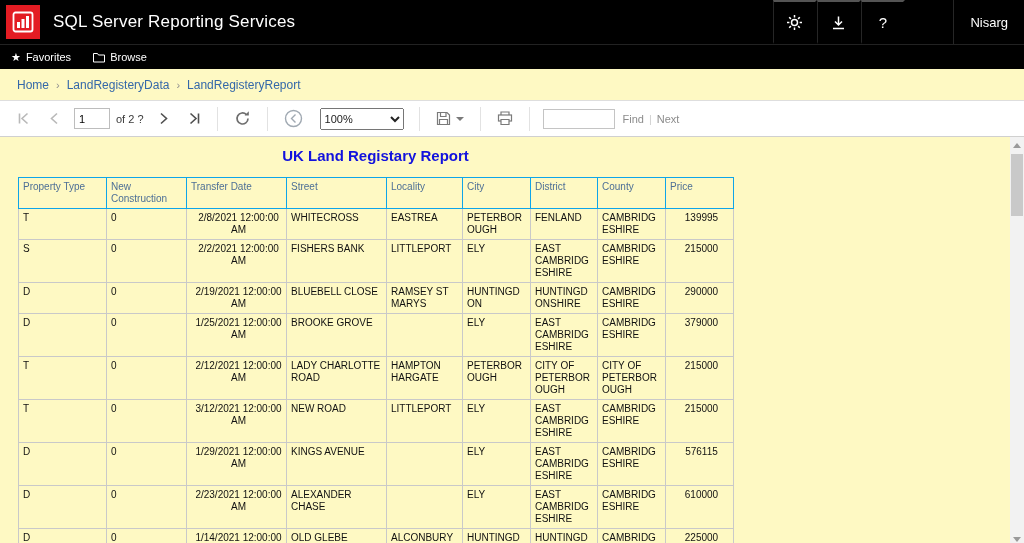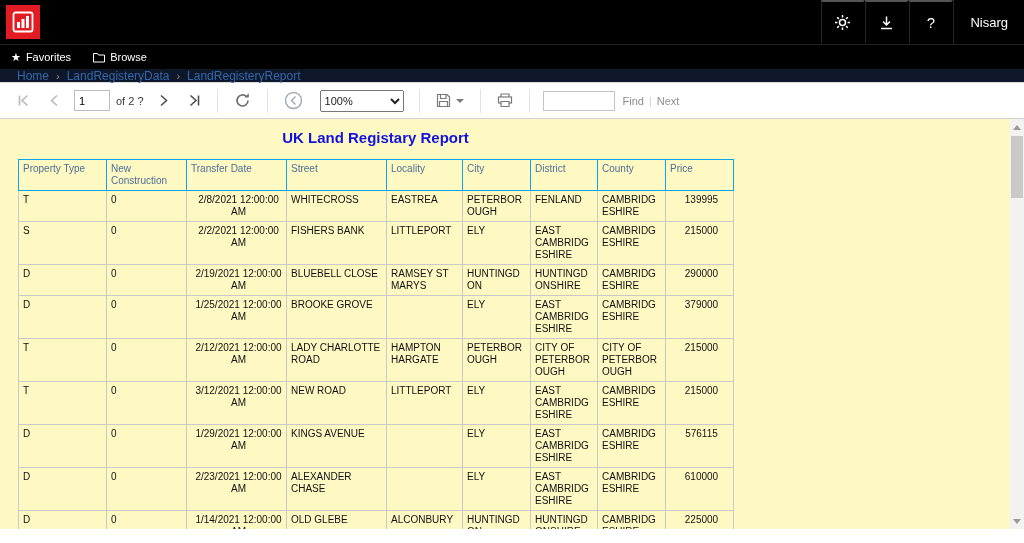--- a/index.html
+++ b/index.html
@@ -9,31 +9,31 @@
   
   .topbar { height: 44px; background: #000; display: flex; align-items: center; color: #fff; }
   .logo-box { width: 34px; height: 34px; background: var(--brand_red, #e31c23); margin-left: 6px;
               display: flex; align-items: center; justify-content: center; flex: none; }
   .app-title { font-size: 17px; margin-left: 13px; font-weight: 400; letter-spacing: .2px; white-space: nowrap; }
   .topbar-spacer { flex: 1; }
   .topbar-action { width: 44px; height: 44px; display: flex; align-items: center; justify-content: center;
                    border-left: 1px solid #262626; cursor: pointer; background: none; }
   .help-glyph { font-size: 15px; color: #fff; }
   .user-name { height: 44px; display: flex; align-items: center; padding: 0 16px;
-               border-left: 1px solid #262626; font-size: 13px; cursor: pointer; }
+               border-left: 1px solid #262626; font-size: 13px; cursor: pointer; margin-left: 48px; }
 
   
   .navbar { height: 25px; background: #000; border-top: 1px solid #222; display: flex; align-items: center;
             color: #fff; font-size: 11px; }
   .nav-item { display: flex; align-items: center; gap: 5px; padding: 0 11px; height: 100%; cursor: pointer; }
   .nav-spacer { flex: 1; }
   .star-icon { font-size: 11px; line-height: 1; }
 
   
-  .breadcrumb { height: 14px; background: #0f172a; border-bottom: 1px solid #dedede; display: flex;
+  .breadcrumb { height: 32px; background: #fef9c3; border-bottom: 1px solid #dedede; display: flex;
                 align-items: center; padding-left: 17px; font-size: 12px; gap: 7px; }
   .crumb { color: var(--link_blue, #3468a9); cursor: pointer; }
   .crumb-sep { color: #8f8f8f; font-size: 11px; }
 
   
   .toolbar { height: 36px; background: #fff; border-bottom: 1px solid #d0d0d0; display: flex; align-items: center;
              padding-left: 8px; }
   .tb-btn { background: none; border: none; padding: 0 9px; height: 36px; display: flex; align-items: center; cursor: pointer; }
   .page-input { width: 36px; height: 21px; border: 1px solid #bdbdbd; font-size: 11px; padding: 0 4px;
                 margin: 0 6px 0 4px; font-family: inherit; }
@@ -78,20 +78,21 @@
 
 <header class="topbar">
   <div class="logo-box">
     <svg width="22" height="22" viewBox="0 0 22 22">
       <rect x="1.5" y="1.5" width="19" height="19" rx="2" fill="none" stroke="#fff" stroke-width="1.8"></rect>
       <rect x="5" y="11" width="3" height="6" fill="#fff"></rect>
       <rect x="9.5" y="8" width="3" height="9" fill="#fff"></rect>
       <rect x="14" y="5" width="3" height="12" fill="#fff"></rect>
     </svg>
   </div>
+  <div class="app-title">SQL Server Reporting Services</div>
   <div class="topbar-spacer"></div>
   <button class="topbar-action">
     <svg width="17" height="17" viewBox="0 0 17 17">
       <circle cx="8.5" cy="8.5" r="3" fill="none" stroke="#fff" stroke-width="1.5"></circle>
       <g stroke="#fff" stroke-width="1.5">
         <path d="M8.5 1v2.4M8.5 13.6V16M1 8.5h2.4M13.6 8.5H16M3.2 3.2l1.7 1.7M12.1 12.1l1.7 1.7M13.8 3.2l-1.7 1.7M4.9 12.1l-1.7 1.7"></path>
       </g>
     </svg>
   </button>
   <button class="topbar-action">

